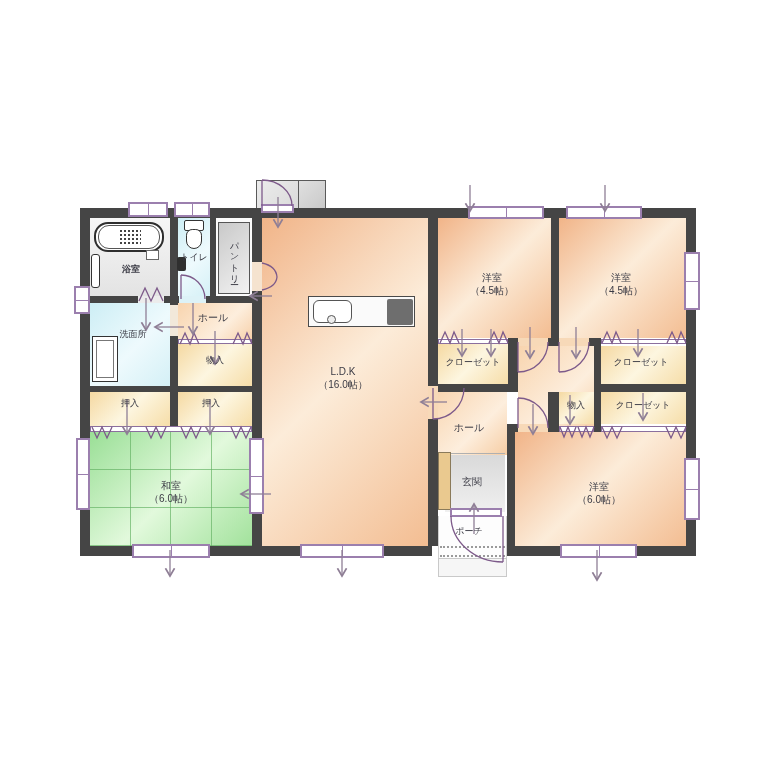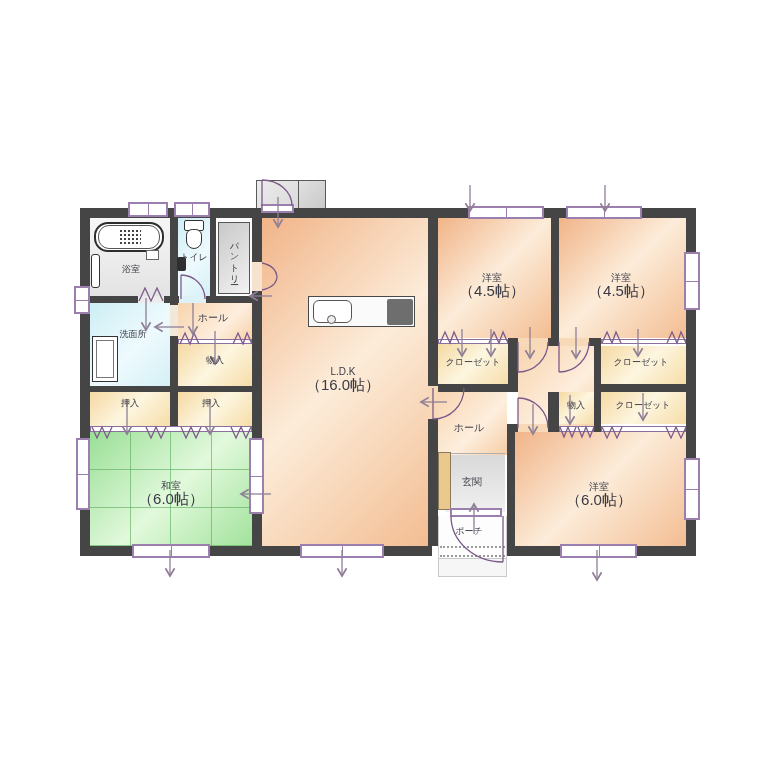--- a/index.html
+++ b/index.html
@@ -13,21 +13,21 @@
   .cream{background:linear-gradient(135deg,#f5d9a2 0%,#fdf6e0 50%,#f6dda8 100%);}
   .cyan{background:linear-gradient(135deg,#cdeef5 0%,#eefafd 55%,#d4f0f6 100%);}
   .graybath{background:linear-gradient(180deg,#f6f6f6 0%,#e3e3e3 100%);}
   .window{position:absolute;background:#fff;border:2px solid #9b7fae;box-sizing:border-box;}
   .window .dv{position:absolute;top:-1px;bottom:-1px;left:50%;border-left:1px solid #9b7fae;}
   .window .dh{position:absolute;left:-1px;right:-1px;top:50%;border-top:1px solid #9b7fae;}
   .track{position:absolute;background:#fff;border:1px solid #8b6f9e;box-sizing:border-box;}
   .patch{position:absolute;}
   .label{position:absolute;color:#3a3a44;font-size:10px;line-height:13px;text-align:center;
          transform:translate(-50%,-50%);white-space:nowrap;}
-  .label .s2{display:block;font-size:15px;}
+  .label .s2{display:block;font-size:10px;}
   .sm{font-size:9px;}
   .vert{writing-mode:vertical-rl;letter-spacing:1px;}
   svg.overlay{position:absolute;left:0;top:0;pointer-events:none;}
   .fixture{position:absolute;box-sizing:border-box;}
 </style>
 </head>
 <body>
 
 <div class="plan">
 
@@ -231,21 +231,21 @@
       <line x1="533" y1="404" x2="533" y2="434" marker-end="url(#ah)"></line>
       <line x1="474" y1="534" x2="474" y2="504" marker-end="url(#ah)"></line>
       <line x1="470" y1="185" x2="470" y2="211" marker-end="url(#ah)"></line>
       <line x1="605" y1="185" x2="605" y2="211" marker-end="url(#ah)"></line>
       <line x1="170" y1="550" x2="170" y2="576" marker-end="url(#ah)"></line>
       <line x1="342" y1="550" x2="342" y2="576" marker-end="url(#ah)"></line>
       <line x1="597" y1="550" x2="597" y2="580" marker-end="url(#ah)"></line>
     </g>
   </svg>
 
-  <div class="label sm" style="left:131px;top:269px;"><span>浴室</span></div>
+  <div class="label sm" style="left:131px;top:269px;font-weight:bold;"><span>浴室</span></div>
   <div class="label sm" style="left:194px;top:257px;"><span>トイレ</span></div>
   <div class="label sm vert" style="left:234px;top:258px;"><span>パントリー</span></div>
   <div class="label sm" style="left:133px;top:334px;"><span>洗面所</span></div>
   <div class="label" style="left:213px;top:317px;"><span>ホール</span></div>
   <div class="label sm" style="left:215px;top:360px;"><span>物入</span></div>
   <div class="label sm" style="left:130px;top:403px;"><span>押入</span></div>
   <div class="label sm" style="left:211px;top:403px;"><span>押入</span></div>
   <div class="label" style="left:171px;top:492px;"><span>和室</span><span class="s2">（6.0帖）</span></div>
   <div class="label" style="left:343px;top:378px;"><span>L.D.K</span><span class="s2">（16.0帖）</span></div>
   <div class="label" style="left:492px;top:284px;"><span>洋室</span><span class="s2">（4.5帖）</span></div>

